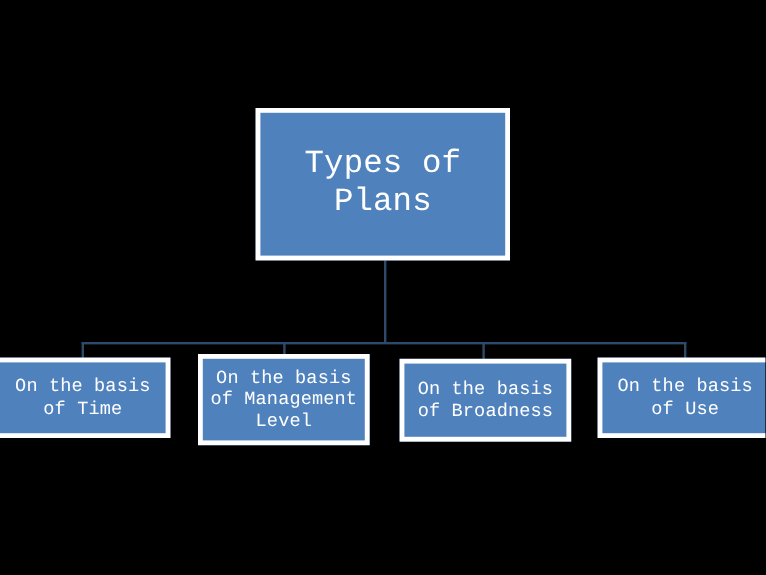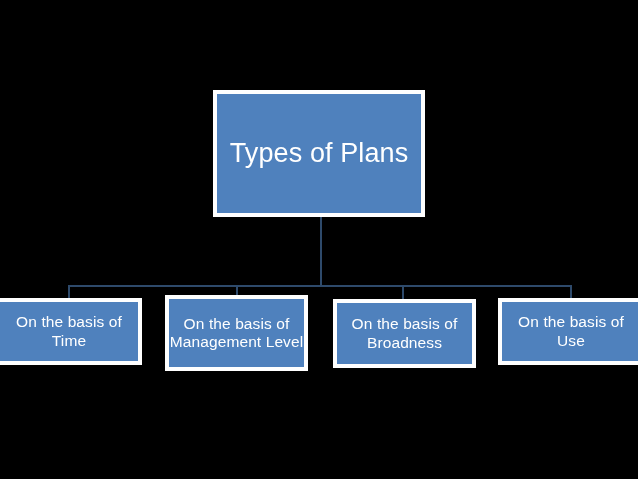--- a/index.html
+++ b/index.html
@@ -6,21 +6,21 @@
     margin: 0;
     padding: 0;
     background: #000000;
   }
   #canvas {
     position: relative;
     width: 638px;
     height: 479px;
     background: #000000;
     overflow: hidden;
-    font-family: Liberation Sans, sans-serif;
+    font-family: Liberation Mono, monospace;
   }
 
   
   .node {
     position: absolute;
     box-sizing: border-box;
     background: #4F81BD;
     border: 4px solid #FFFFFF;
     color: #FFFFFF;
     display: flex;

